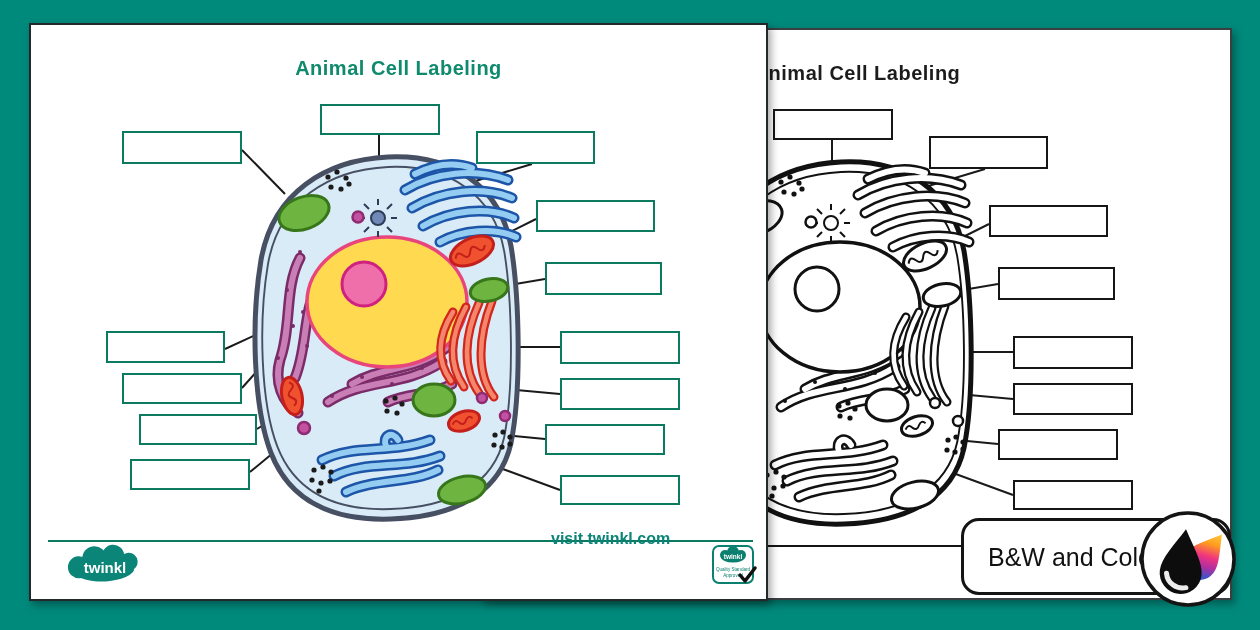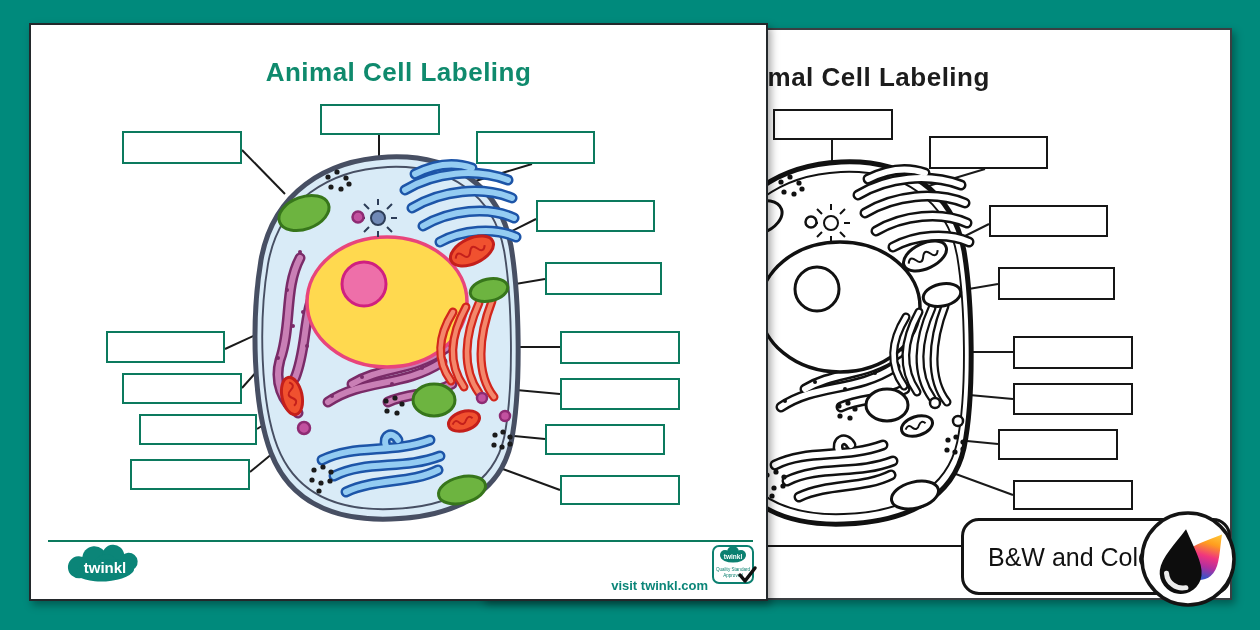--- a/index.html
+++ b/index.html
@@ -6,32 +6,32 @@
   body{
     width:1260px;height:630px;position:relative;overflow:hidden;
     background:#008a7c;
     font-family:"Liberation Sans", sans-serif;
   }
   .page{position:absolute;background:#fff;border:2px solid #23282b;box-sizing:border-box;
         box-shadow:3px 4px 8px rgba(0,0,0,.35);}
   #page-bw{left:482px;top:28px;width:750px;height:572px;z-index:1;border-color:#3a3f42;}
   #page-color{left:29px;top:23px;width:739px;height:578px;z-index:2;}
   .ws-title{position:absolute;top:32px;left:0;width:100%;text-align:center;
-            font-size:26px;font-weight:bold;letter-spacing:.5px;}
+            font-size:20px;font-weight:bold;letter-spacing:.5px;}
   #page-color .ws-title{color:#0f8a6d;}
   #page-bw .ws-title{color:#1c1c1c;}
   .page svg.diagram{position:absolute;left:0;top:0;}
   .lbox{position:absolute;box-sizing:border-box;background:#fff;}
   .lbox.teal{border:2px solid #0c7a5e;}
   .lbox.black{border:2.5px solid #161616;}
   .footer-line{position:absolute;left:17px;width:705px;height:2px;top:515px;}
   #page-color .footer-line{background:#0c7a5e;}
   #page-bw .footer-line{background:#141414;width:716px;}
-  .visit-text{position:absolute;left:520px;top:553px;width:157px;text-align:right;
-              font-size:13px;font-weight:bold;color:#0b8578;}
+  .visit-text{position:absolute;left:520px;top:505px;width:157px;
+              font-size:16px;font-weight:bold;color:#0b8578;}
   .logo-wrap{position:absolute;left:30px;top:518px;}
   .qbadge{position:absolute;left:681px;top:520px;}
   
   #bwc-pill{position:absolute;left:961px;top:518px;width:270px;height:77px;z-index:5;
             background:#fff;border:3px solid #141414;border-radius:18px;box-sizing:border-box;}
   #bwc-pill .pill-label{position:absolute;left:24px;top:50%;transform:translateY(-50%);
             font-size:25px;color:#111;}
   #bwc-circle{position:absolute;left:172px;top:-14px;}
   
   svg.cell-color{

